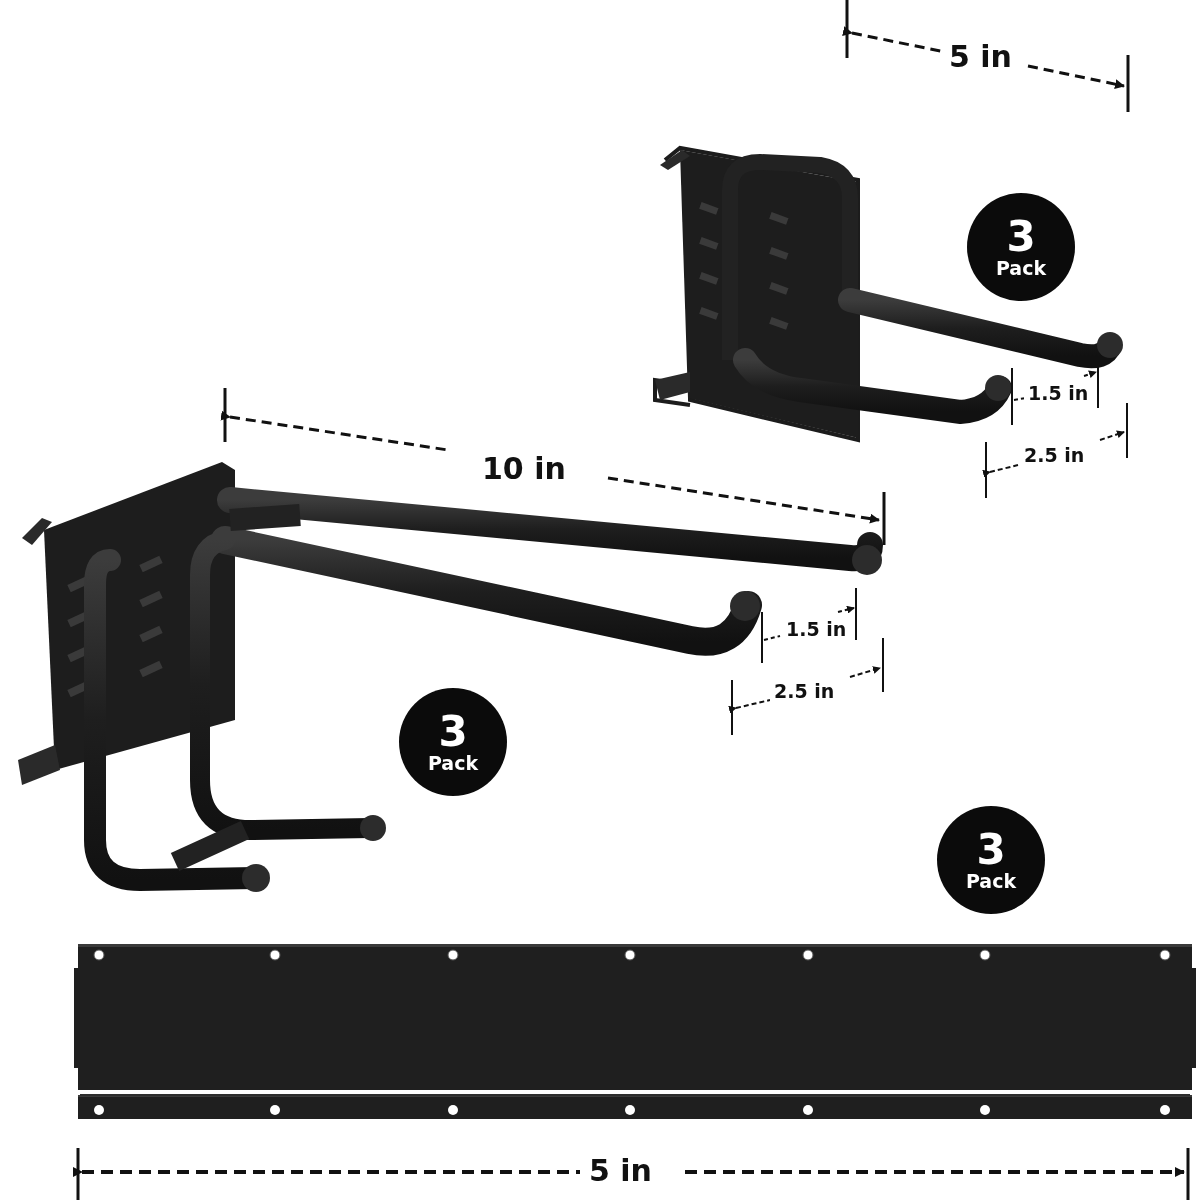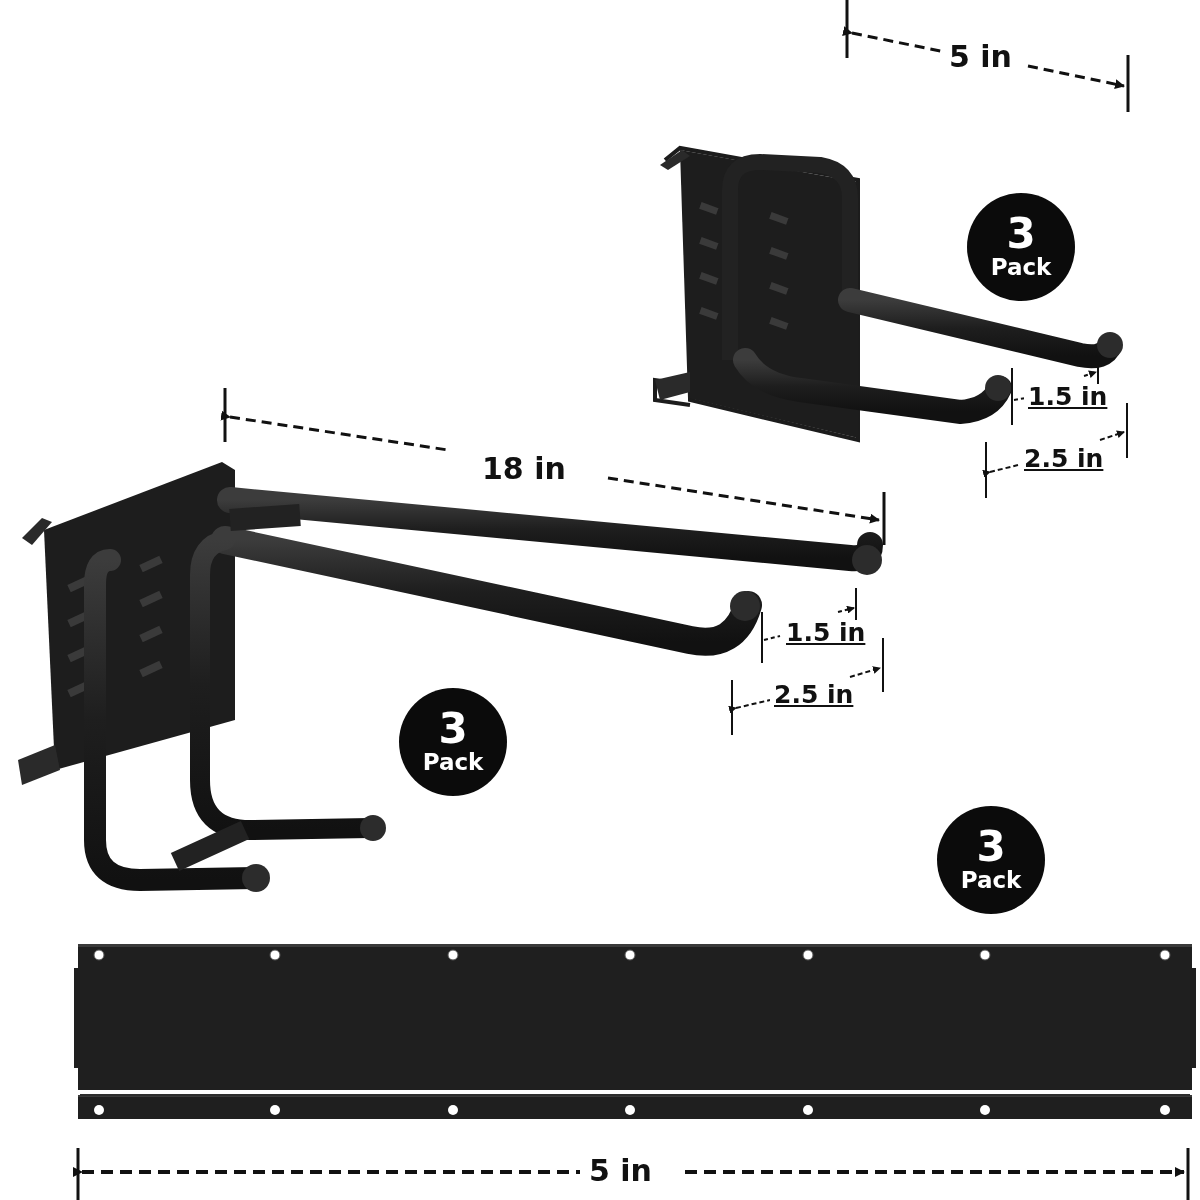--- a/index.html
+++ b/index.html
@@ -3,26 +3,26 @@
 <meta charset="utf-8">
 <style>
   html, body { margin: 0; padding: 0; background: #ffffff; }
   body { width: 1200px; height: 1200px; position: relative; overflow: hidden;
          font-family: "DejaVu Sans", sans-serif; }
   .stage { position: absolute; left: 0; top: 0; width: 1200px; height: 1048px; }
   svg { position: absolute; left: 0; top: 0; }
   .label { position: absolute; font-weight: bold; color: #111; white-space: nowrap;
            background: #fff; padding: 0 4px; line-height: 1; }
   .lbl-big { font-size: 30px; }
-  .lbl-small { font-size: 25px; text-decoration: underline; }
+  .lbl-small { font-size: 19px; }
   .badge { position: absolute; width: 108px; height: 108px; border-radius: 50%;
            background: #0b0b0b; color: #fff; display: flex; flex-direction: column;
            align-items: center; justify-content: center; text-align: center; }
   .badge-num { font-size: 42px; font-weight: bold; line-height: 1; }
-  .badge-txt { font-size: 23px; font-weight: bold; line-height: 1.1; }
+  .badge-txt { font-size: 19px; font-weight: bold; line-height: 1.1; }
 </style>
 </head>
 <body>
 
 <div class="stage">
 
   <svg width="1200" height="1200" viewBox="0 0 1200 1200">
     <defs>
       <marker id="arr" markerWidth="10" markerHeight="10" refX="9" refY="5" orient="auto" markerUnits="userSpaceOnUse">
         <path d="M0,0 L10,5 L0,10 z" fill="#111"></path>
@@ -173,21 +173,21 @@
       <line x1="1188" y1="1148" x2="1188" y2="1200" stroke-width="3"></line>
       <line x1="82" y1="1172" x2="580" y2="1172" stroke-width="4" stroke-dasharray="12,7" marker-start="url(#arr)"></line>
       <line x1="685" y1="1172" x2="1184" y2="1172" stroke-width="4" stroke-dasharray="12,7" marker-end="url(#arr)"></line>
     </g>
   </svg>
 
   <div class="label lbl-big" style="left:945px; top:42px;">5 in</div>
   <div class="label lbl-small" style="left:1024px; top:384px;">1.5 in</div>
   <div class="label lbl-small" style="left:1020px; top:446px;">2.5 in</div>
 
-  <div class="label lbl-big" style="left:478px; top:454px;">18 in</div>
+  <div class="label lbl-big" style="left:478px; top:454px;">10 in</div>
   <div class="label lbl-small" style="left:782px; top:620px;">1.5 in</div>
   <div class="label lbl-small" style="left:770px; top:682px;">2.5 in</div>
 
   <div class="label lbl-big" style="left:585px; top:1156px;">5 in</div>
 
   <div class="badge" style="left:967px; top:193px;">
     <span class="badge-num">3</span>
     <span class="badge-txt">Pack</span>
   </div>
   <div class="badge" style="left:399px; top:688px;">

